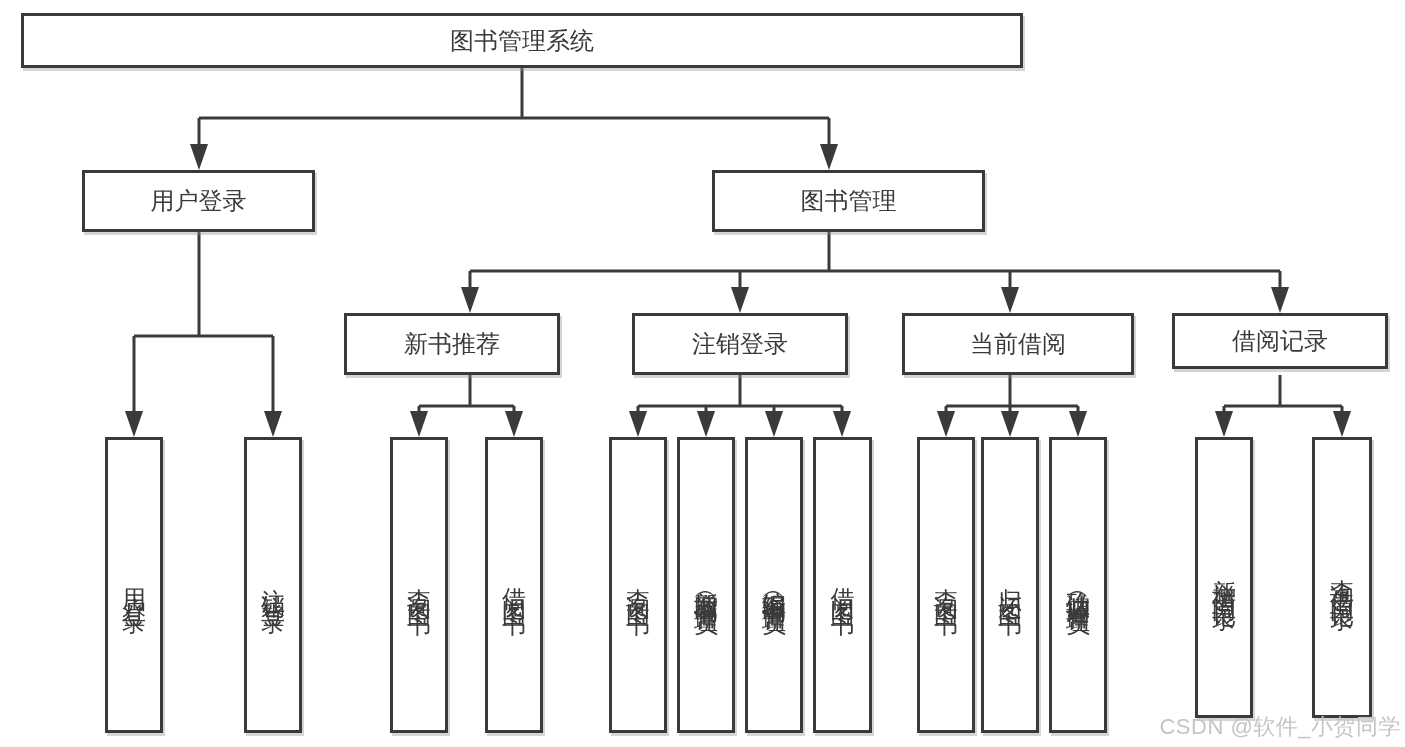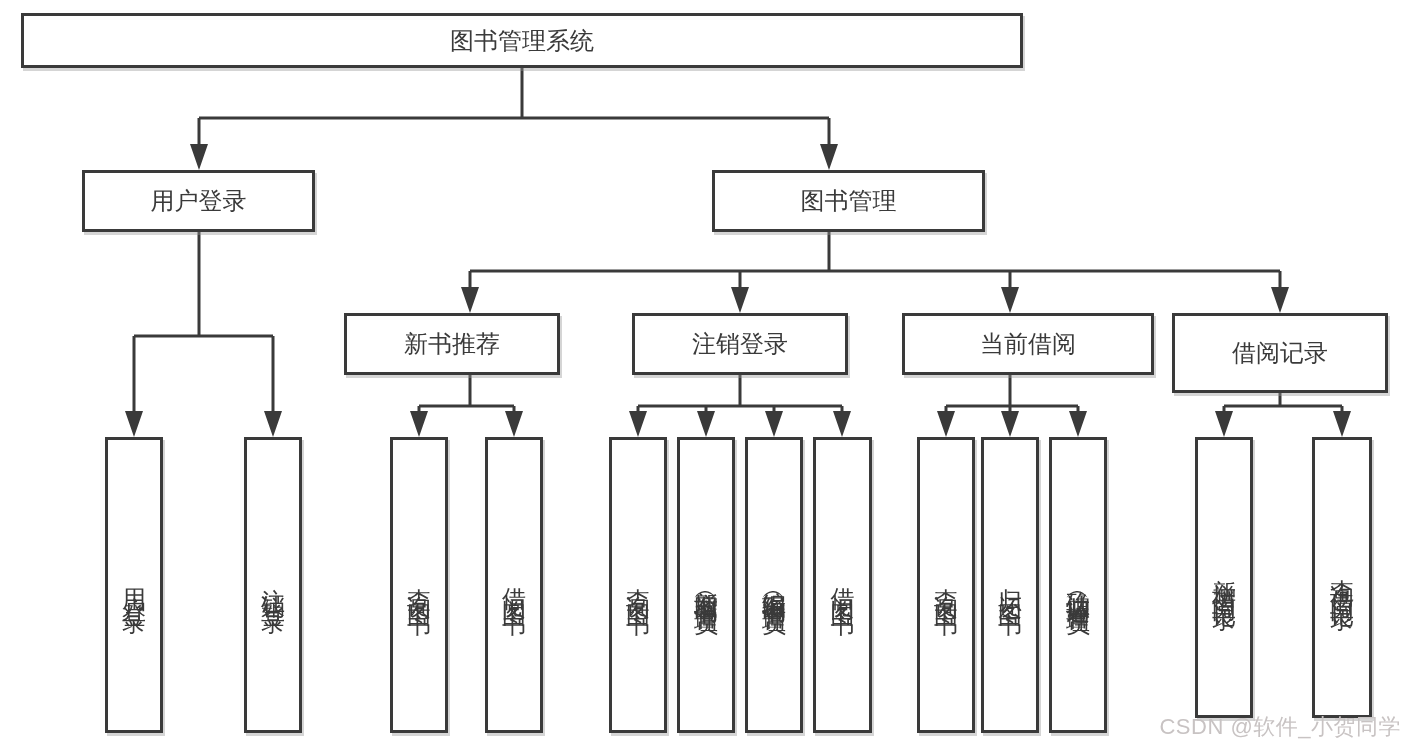--- a/index.html
+++ b/index.html
@@ -67,24 +67,24 @@
   <div class="box" style="left:712px;top:170px;width:273px;height:62px">
     <span class="lbl">图书管理</span>
   </div>
 
   <div class="box" style="left:344px;top:313px;width:216px;height:62px">
     <span class="lbl">新书推荐</span>
   </div>
   <div class="box" style="left:632px;top:313px;width:216px;height:62px">
     <span class="lbl">注销登录</span>
   </div>
-  <div class="box" style="left:902px;top:313px;width:252px;height:62px">
+  <div class="box" style="left:902px;top:313px;width:232px;height:62px">
     <span class="lbl">当前借阅</span>
   </div>
-  <div class="box" style="left:1172px;top:313px;width:216px;height:80px">
+  <div class="box" style="left:1172px;top:313px;width:216px;height:56px">
     <span class="lbl">借阅记录</span>
   </div>
 
   <div class="box vtext sp8" style="left:105px;top:437px;width:58px;height:296px">
     <span class="lbl">用户登录</span>
   </div>
   <div class="box vtext sp8" style="left:244px;top:437px;width:58px;height:296px">
     <span class="lbl">注销登录</span>
   </div>
 

